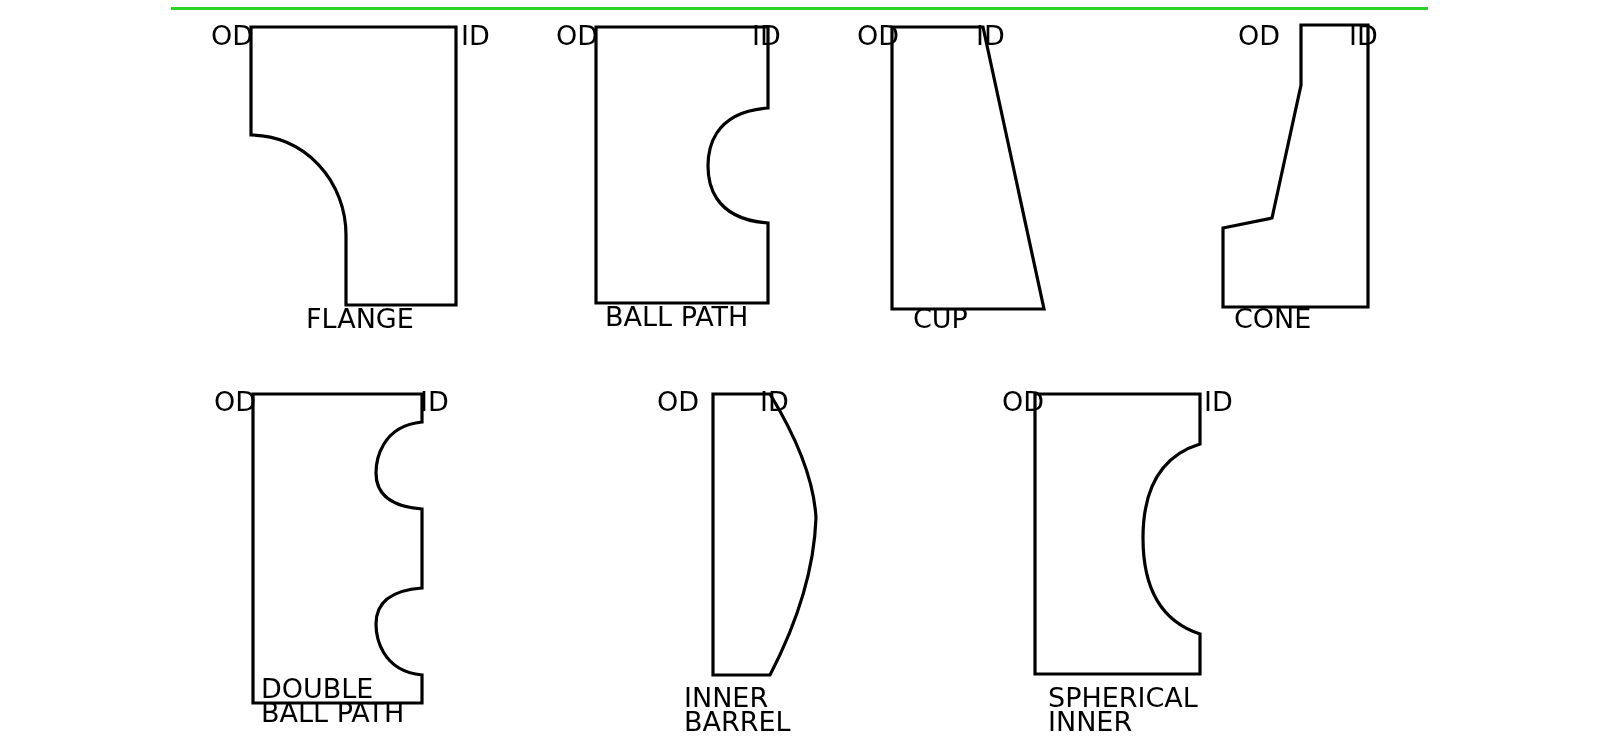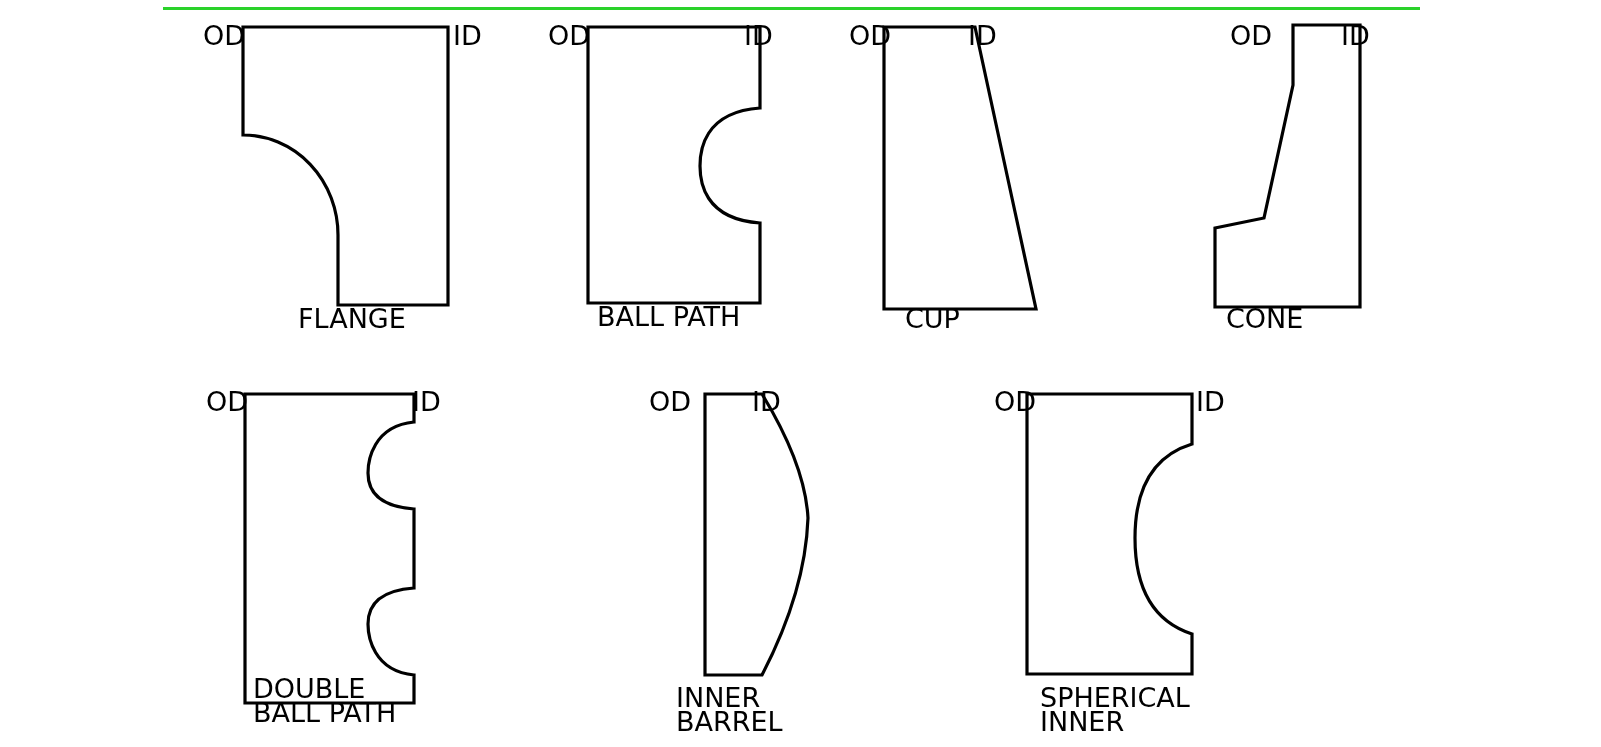--- a/index.html
+++ b/index.html
@@ -9,21 +9,21 @@
   }
   body {
     width: 1601px;
     height: 747px;
     position: relative;
     overflow: hidden;
     font-family: "DejaVu Sans", sans-serif;
   }
   #sheet {
     position: absolute;
-    left: 0; top: 0;
+    left: 8px; top: 0;
     width: 1454px;
     height: 747px;
     text-align: right;
   }
   svg.drawing {
     position: absolute;
     left: 0; top: 0;
     width: 1601px;
     height: 747px;
     display: block;

